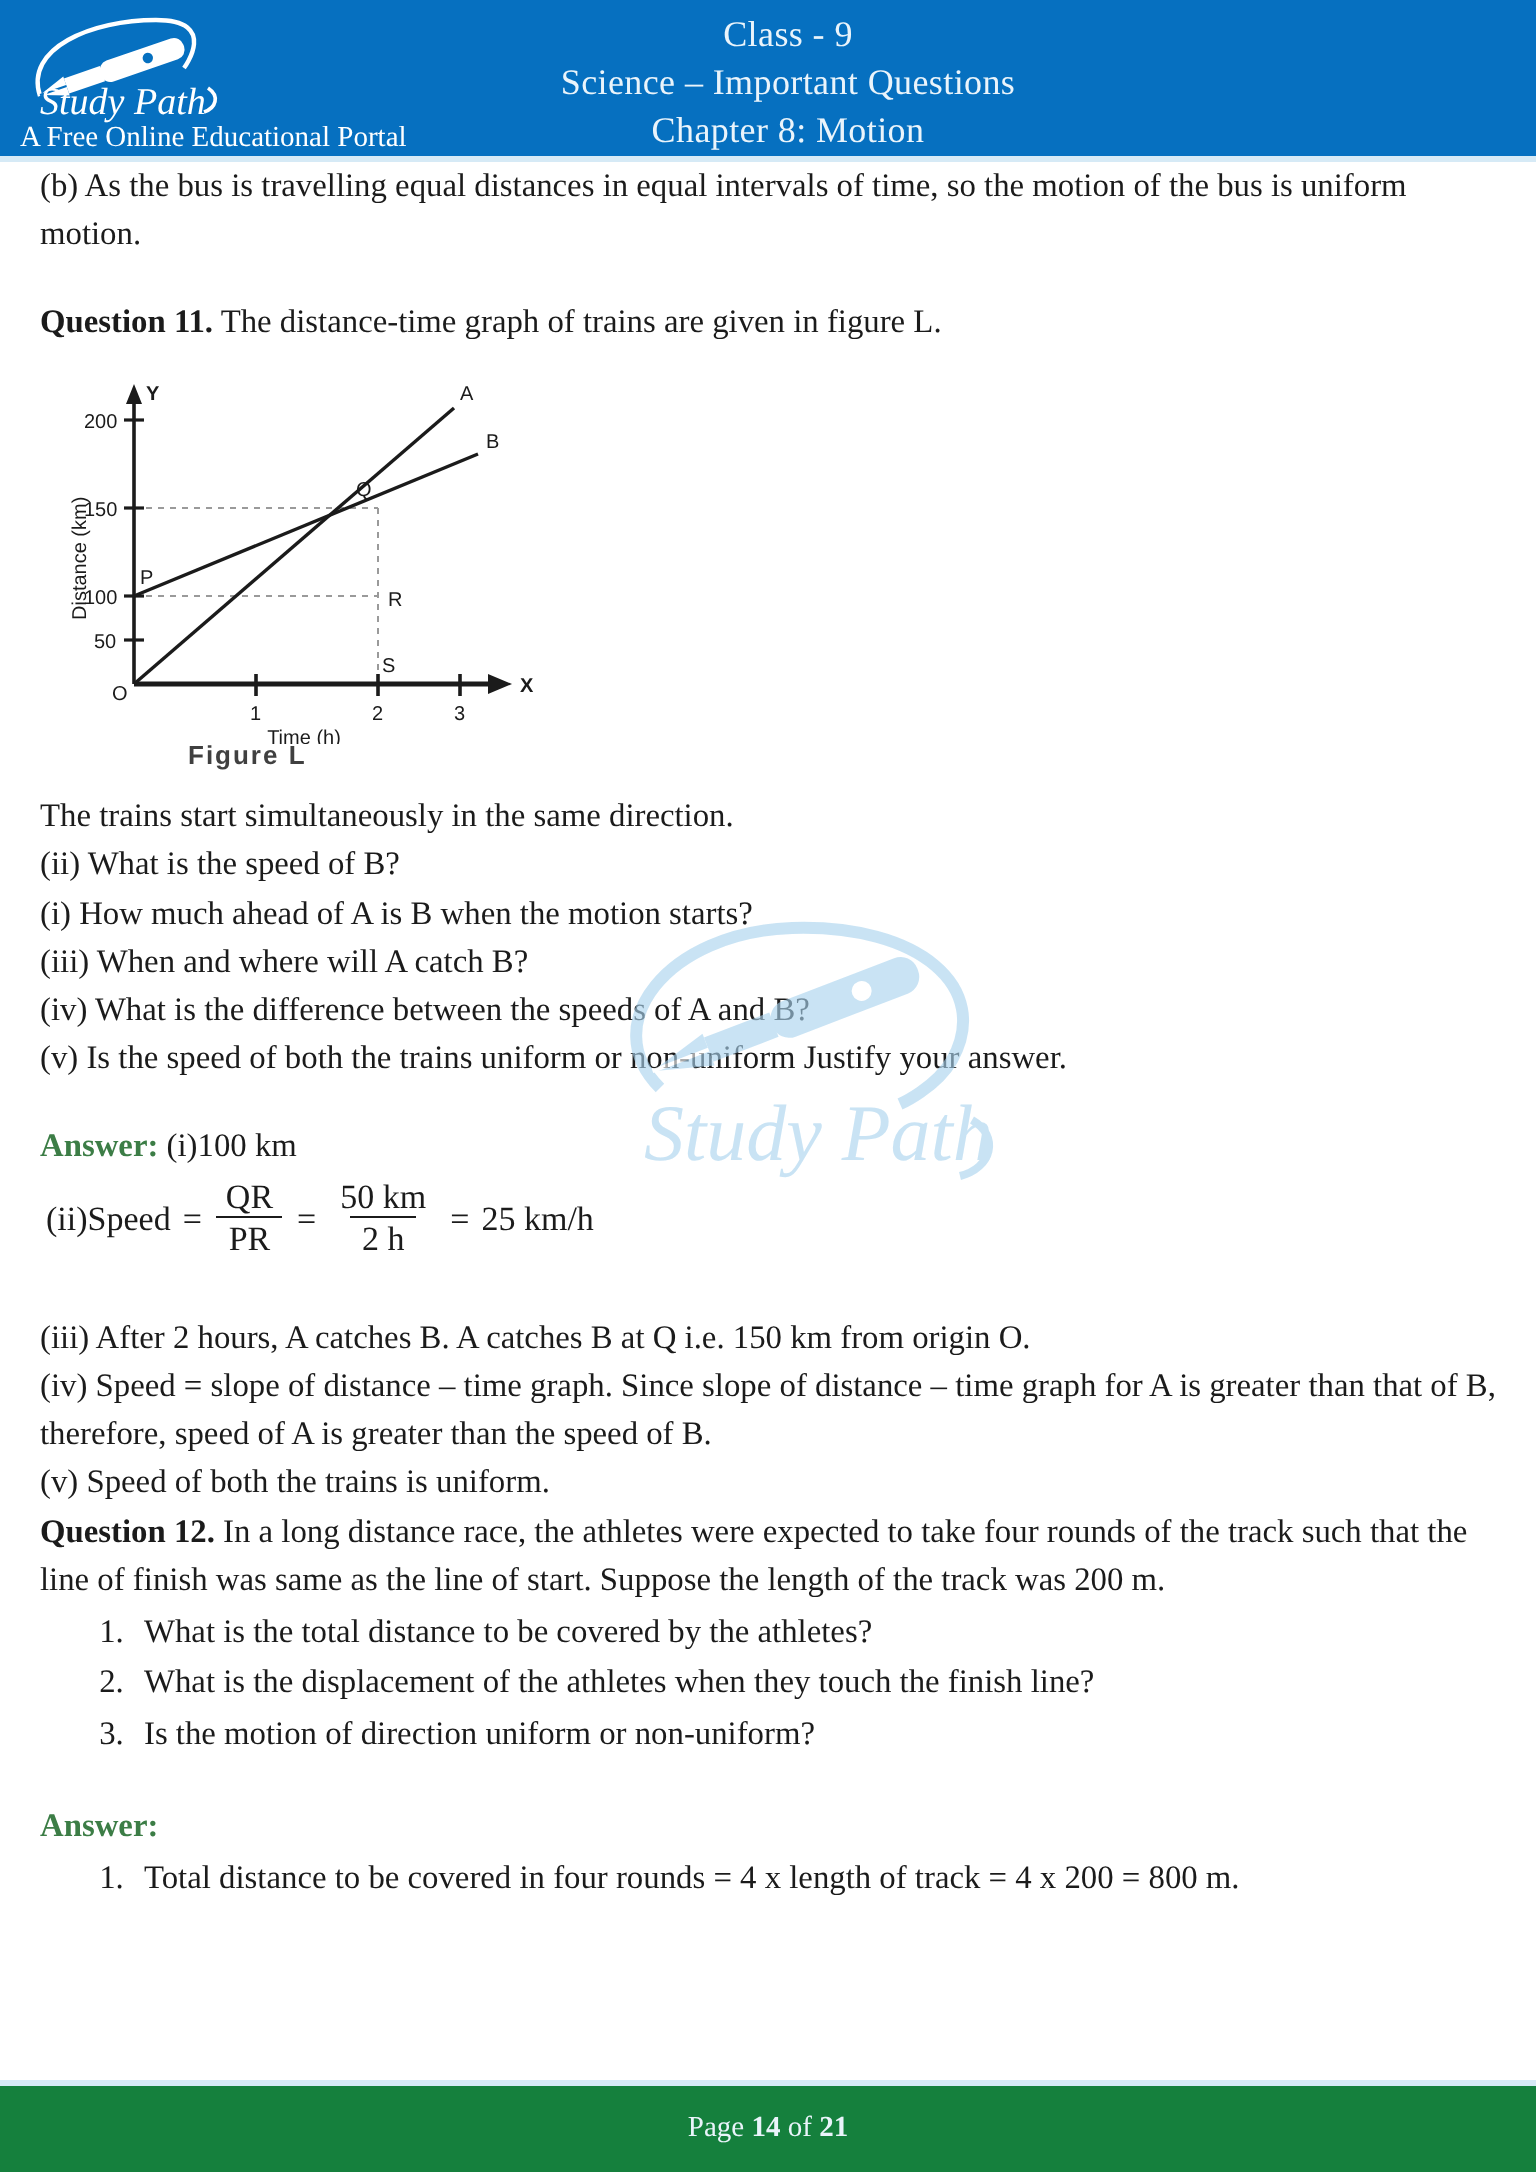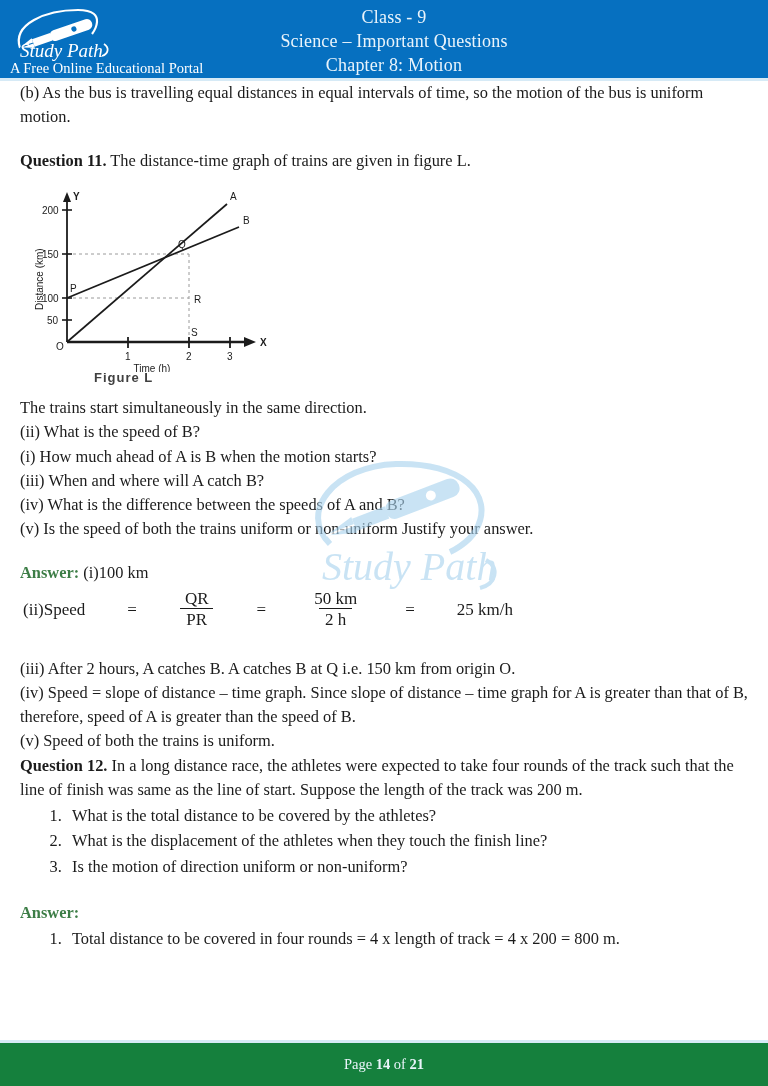--- a/index.html
+++ b/index.html
@@ -97,21 +97,20 @@
   }
 
   
   .mathline {
     display: flex;
     align-items: center;
     font-size: 17px;
     line-height: 1;
     height: 44px;
     margin-top: 2px;
-    gap: 36px;
   }
   .mathline > span { margin: 0 3px; }
   .frac {
     display: inline-flex;
     flex-direction: column;
     align-items: center;
     margin: 0 5px;
     vertical-align: middle;
   }
   .frac .num {

